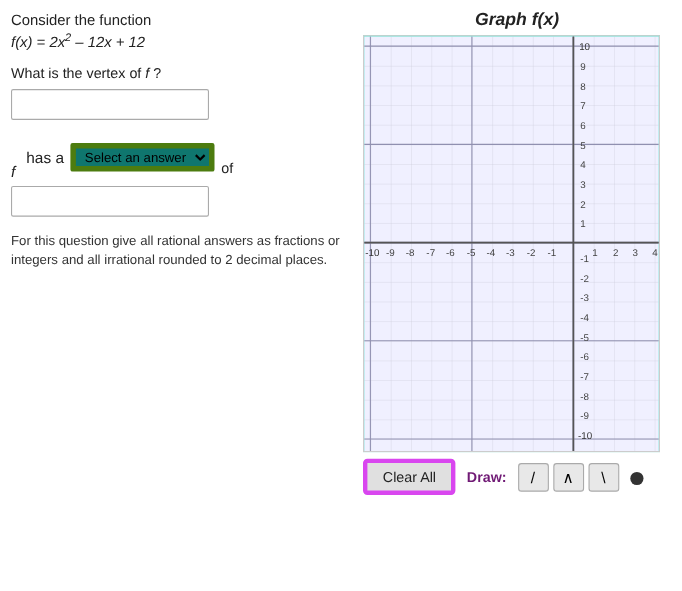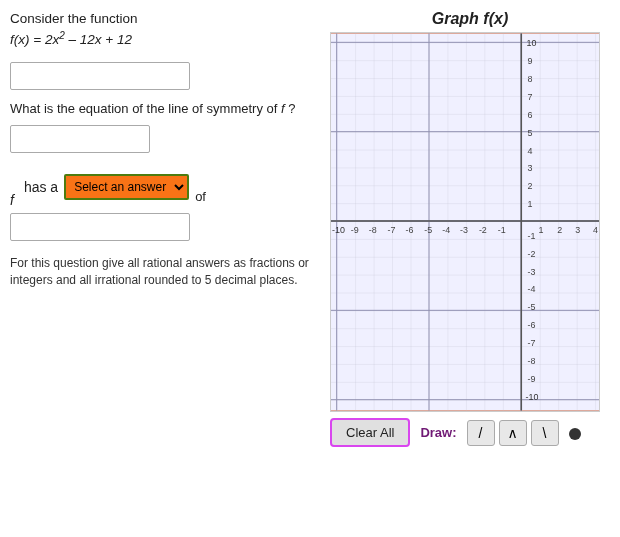--- a/index.html
+++ b/index.html
@@ -49,24 +49,24 @@
     }
 
     .select-row {
       display: flex;
       align-items: center;
       gap: 6px;
       margin-top: 2px;
     }
     .select-dropdown {
       height: 26px;
-      border: 2px solid #4d7c0f;
+      border: 5px solid #4d7c0f;
       border-radius: 2px;
       font-size: 12px;
-      background: #f97316;
+      background: #0f766e;
       padding: 0 4px;
       cursor: pointer;
     }
 
     .of-label {
       font-size: 13px;
       margin-top: 20px;
     }
 
     .question-block {
@@ -81,56 +81,57 @@
       line-height: 1.4;
       margin-top: 4px;
     }
 
     
     .right-panel {
       flex: 1;
       display: flex;
       flex-direction: column;
       align-items: flex-start;
+      justify-content: space-between;
     }
 
     .graph-title {
       font-size: 16px;
       font-weight: bold;
       margin-bottom: 4px;
       align-self: center;
       font-style: italic;
     }
 
     .graph-wrapper {
       position: relative;
       width: 270px;
       height: 380px;
       border: 1px solid #ccc;
-      background: #c2410c;
+      background: #5eead4;
       overflow: hidden;
     }
 
     
     .graph-canvas {
       width: 100%;
       height: 100%;
     }
 
     .bottom-controls {
       display: flex;
       align-items: center;
       gap: 10px;
       margin-top: 6px;
       width: 270px;
     }
 
     .clear-all-btn {
       background: #e0e0e0;
-      border: 2px solid #d946ef;
+      border: 4px solid #d946ef;
       border-radius: 4px;
       padding: 5px 14px;
       font-size: 13px;
       cursor: pointer;
       color: #222;
     }
 
     .draw-label {
       font-size: 13px;
       color: #701a75;
@@ -191,51 +192,46 @@
       <div class="question-title">
         <span>Consider the function</span>
         <br>
         <span>
           <span class="math"><i>f</i>(<i>x</i>) = 2<i>x</i><sup>2</sup> – 12<i>x</i> + 12</span>
         </span>
       </div>
     </div>
 
     <div class="question-block">
-      <input class="text-input" type="text" placeholder="" style="">
-    </div>
-
-    <div class="question-block">
-      <div class="symmetry-label">
-        <span>What is the equation of the line of symmetry of</span>
+      <div class="question-label">
+        <span>What is the vertex of</span>
         <span class="math"> <i>f</i></span>
         <span>?</span>
       </div>
-      <div class="select-row">
-        <input class="text-input" type="text" style="width: 140px;">
-      </div>
-    </div>
+      <input class="text-input" type="text" placeholder="" style="">
+    </div>
+
 
     <div class="question-block">
       <div class="select-row">
         <span class="math"><i>f</i></span>
         <span style="margin-left:4px;">has a</span>
         <select class="select-dropdown">
           <option>Select an answer</option>
           <option>minimum</option>
           <option>maximum</option>
         </select>
         <span class="of-label">of</span>
       </div>
       <input class="text-input" type="text" style="width: 180px;">
     </div>
 
 
 
-    <div class="footer-note">For this question give all rational answers as fractions or integers and all irrational rounded to 5 decimal places.</div>
+    <div class="footer-note">For this question give all rational answers as fractions or integers and all irrational rounded to 2 decimal places.</div>
   </div>
 
   <div class="right-panel">
     <div class="graph-title">
       Graph <i>f</i>(<i>x</i>)
     </div>
 
     <div class="graph-wrapper">
       <svg class="graph-canvas" viewBox="0 0 270 380" xmlns="http://www.w3.org/2000/svg">
 

